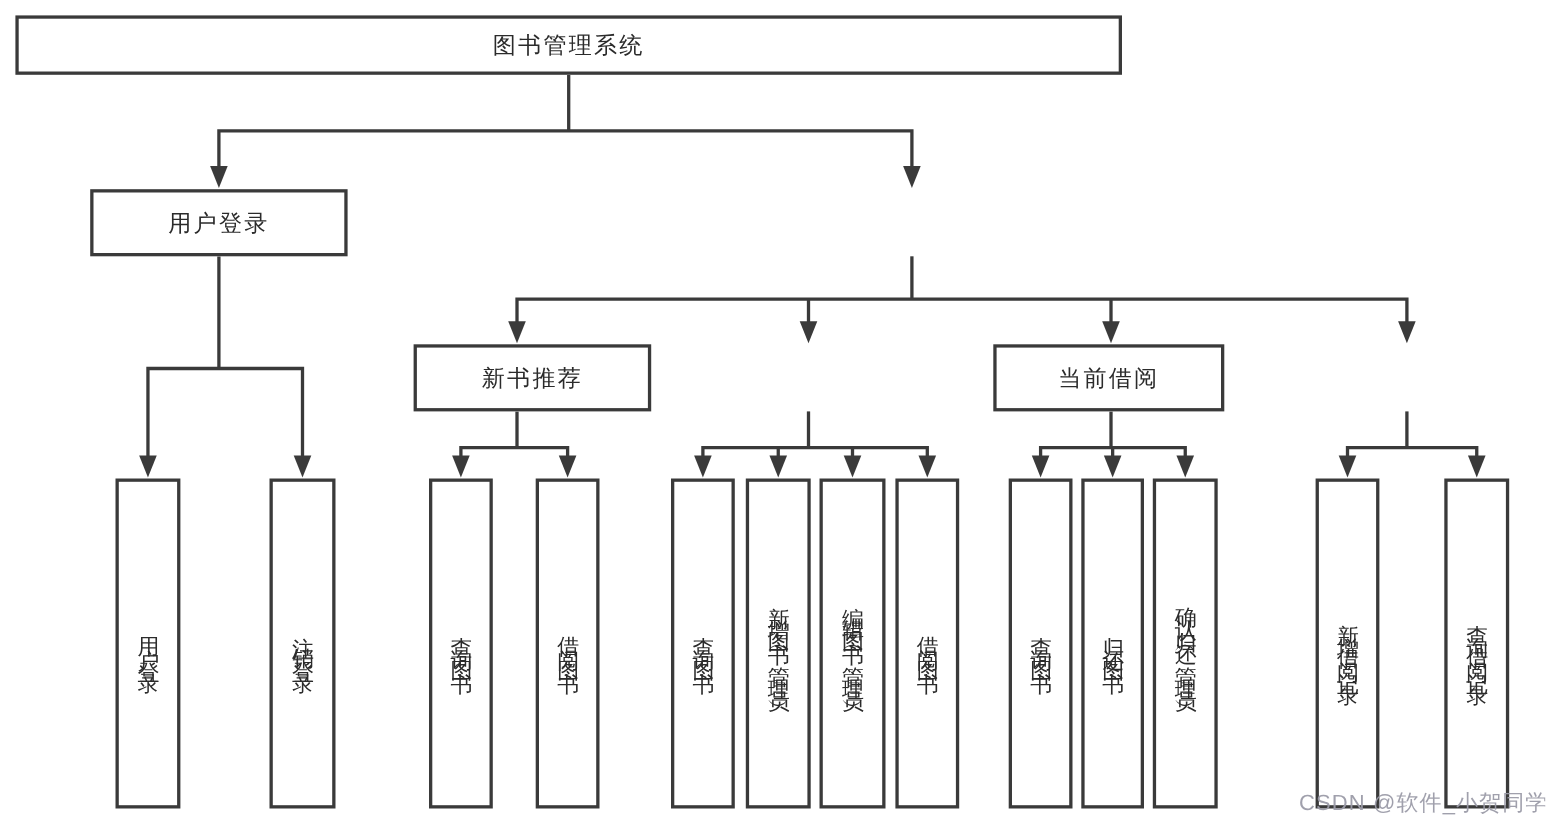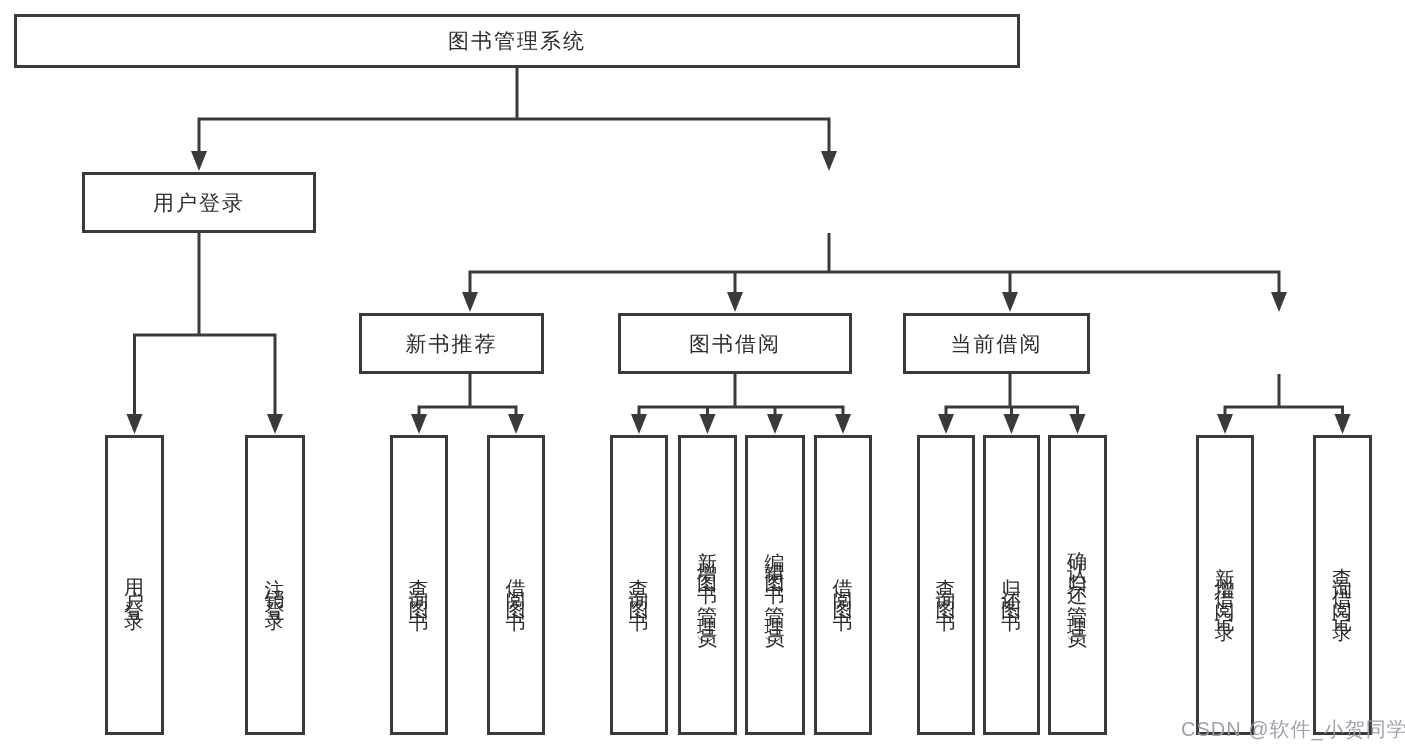--- a/index.html
+++ b/index.html
@@ -116,27 +116,24 @@
   </svg>
 
   <div class="box" style="left:14px; top:14px; width:1006px; height:54px;">
     <span class="h-label">图书管理系统</span>
   </div>
 
   <div class="box" style="left:82px; top:172px; width:234px; height:61px;">
     <span class="h-label">用户登录</span>
   </div>
 
-  <div class="box" style="left:359px; top:313px; width:185px; height:61px;">
+  <div class="box" style="left:376px; top:313px; width:216px; height:61px;">
     <span class="h-label">新书推荐</span>
   </div>
-  <div class="box" style="left:618px; top:313px; width:234px; height:61px;">
-    <span class="h-label">图书借阅</span>
-  </div>
-  <div class="box" style="left:903px; top:313px; width:187px; height:61px;">
+  <div class="box" style="left:903px; top:313px; width:210px; height:61px;">
     <span class="h-label">当前借阅</span>
   </div>
 
   <div class="box v-box leaf" style="left:105px; width:59px;">
     <span class="v-label">用户登录</span>
   </div>
   <div class="box v-box leaf" style="left:245px; width:60px;">
     <span class="v-label">注销登录</span>
   </div>
 

